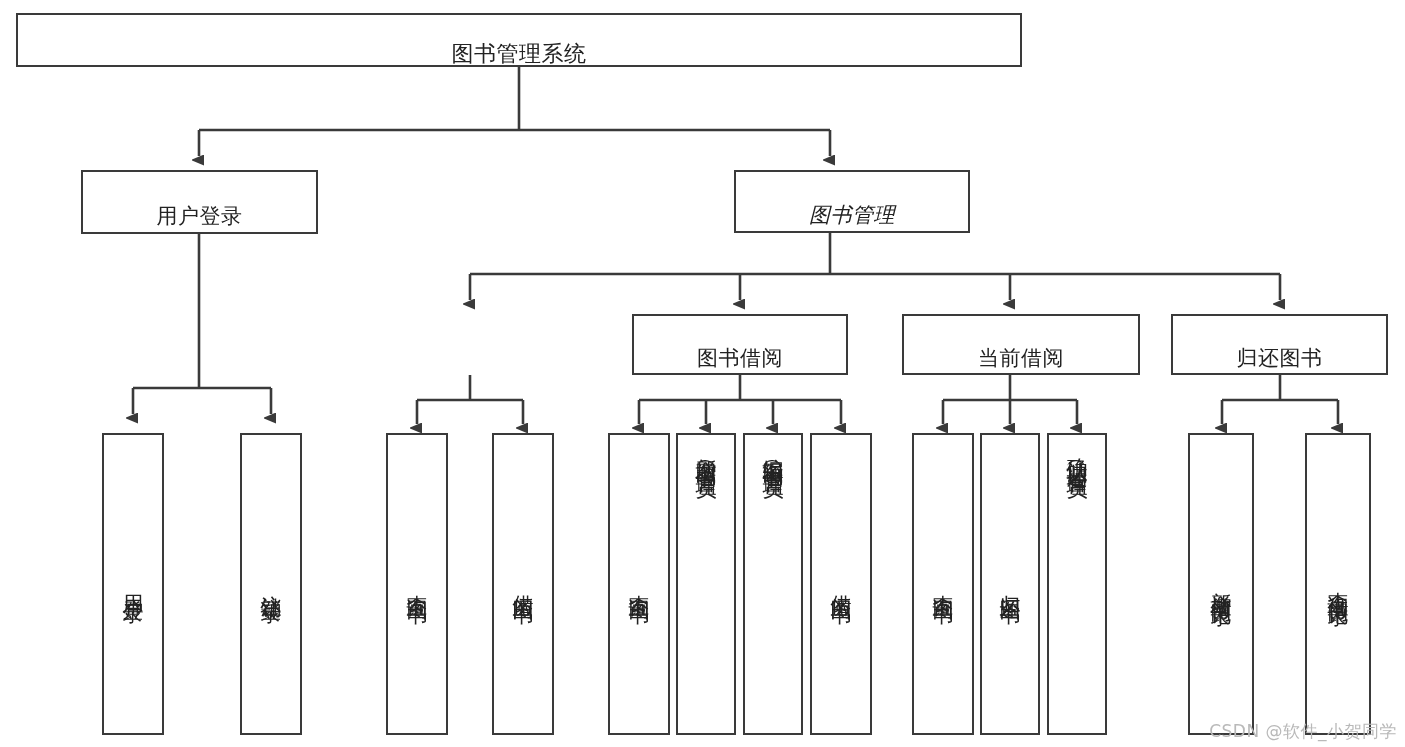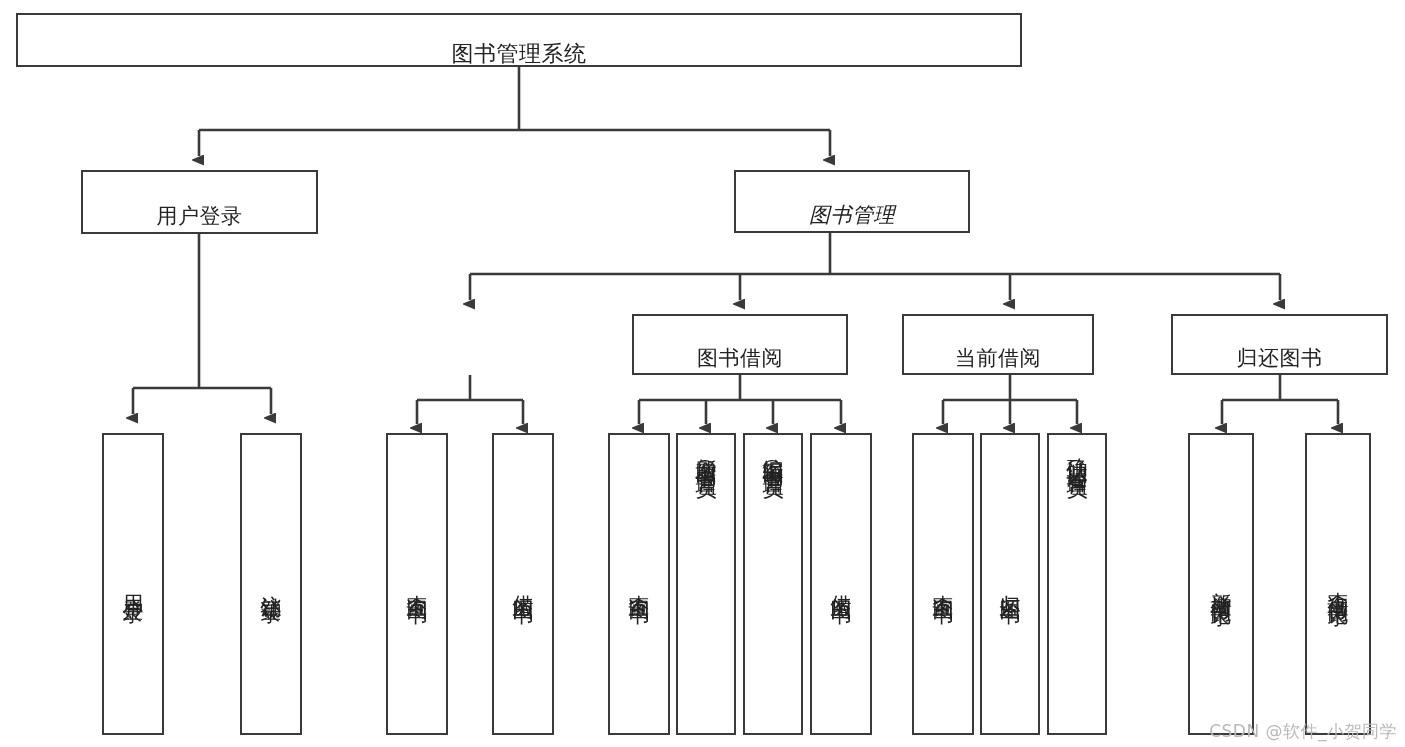--- a/index.html
+++ b/index.html
@@ -145,21 +145,21 @@
 
   <div class="node h" style="left:734px; top:170px; width:236px; height:63px;font-style:italic;">
     <span class="label">图书管理</span>
   </div>
 
 
   <div class="node h" style="left:632px; top:314px; width:216px; height:61px;">
     <span class="label">图书借阅</span>
   </div>
 
-  <div class="node h" style="left:902px; top:314px; width:192px; height:61px;">
+  <div class="node h" style="left:902px; top:314px; width:238px; height:61px;">
     <span class="label">当前借阅</span>
   </div>
 
   <div class="node h" style="left:1171px; top:314px; width:217px; height:61px;">
     <span class="label">归还图书</span>
   </div>
 
   <div class="node v mid" style="left:102px; top:433px; width:62px; height:302px;">
     <span class="label">用户登录</span>
   </div>

